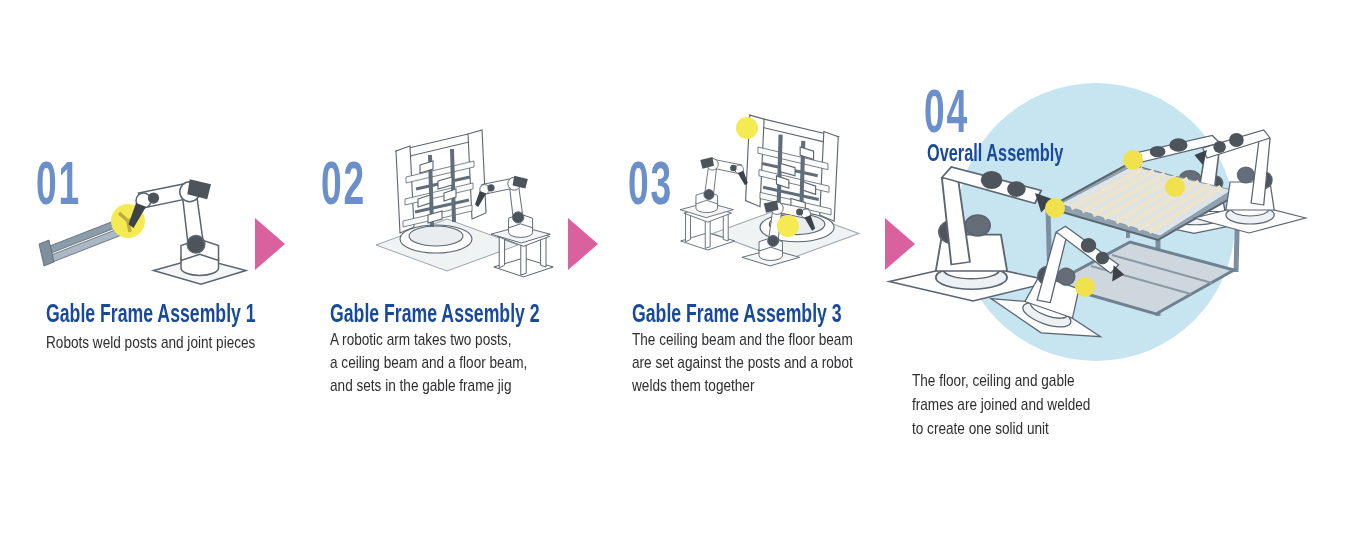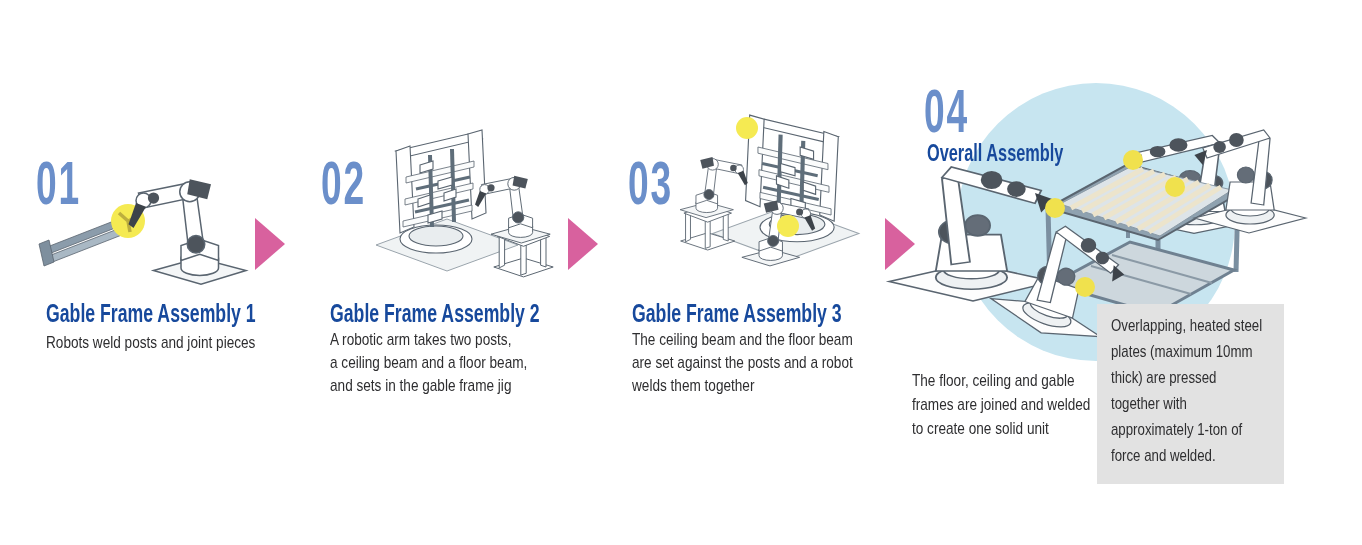--- a/index.html
+++ b/index.html
@@ -149,22 +149,14 @@
     <circle cx="175" cy="133" r="10" fill="#f0e14d"></circle>
     <circle cx="253" cy="85" r="10" fill="#f0e14d"></circle>
     <circle cx="295" cy="112" r="10" fill="#f0e14d"></circle>
     <circle cx="205" cy="212" r="10" fill="#f0e14d"></circle>
   </svg>
   <div class="num" style="left:924px;top:80px">04</div>
   <div class="title t4" style="left:927px;top:141px">Overall Assembly</div>
   <div class="desc d4" style="left:912px;top:369px">The floor, ceiling and gable
 frames are joined and welded
 to create one solid unit</div>
-  <div class="note">
-    <div class="note-text">Overlapping, heated steel
-plates (maximum 10mm
-thick) are pressed
-together with
-approximately 1-ton of
-force and welded.</div>
-  </div>
 
 </div>
 
 </body></html>

